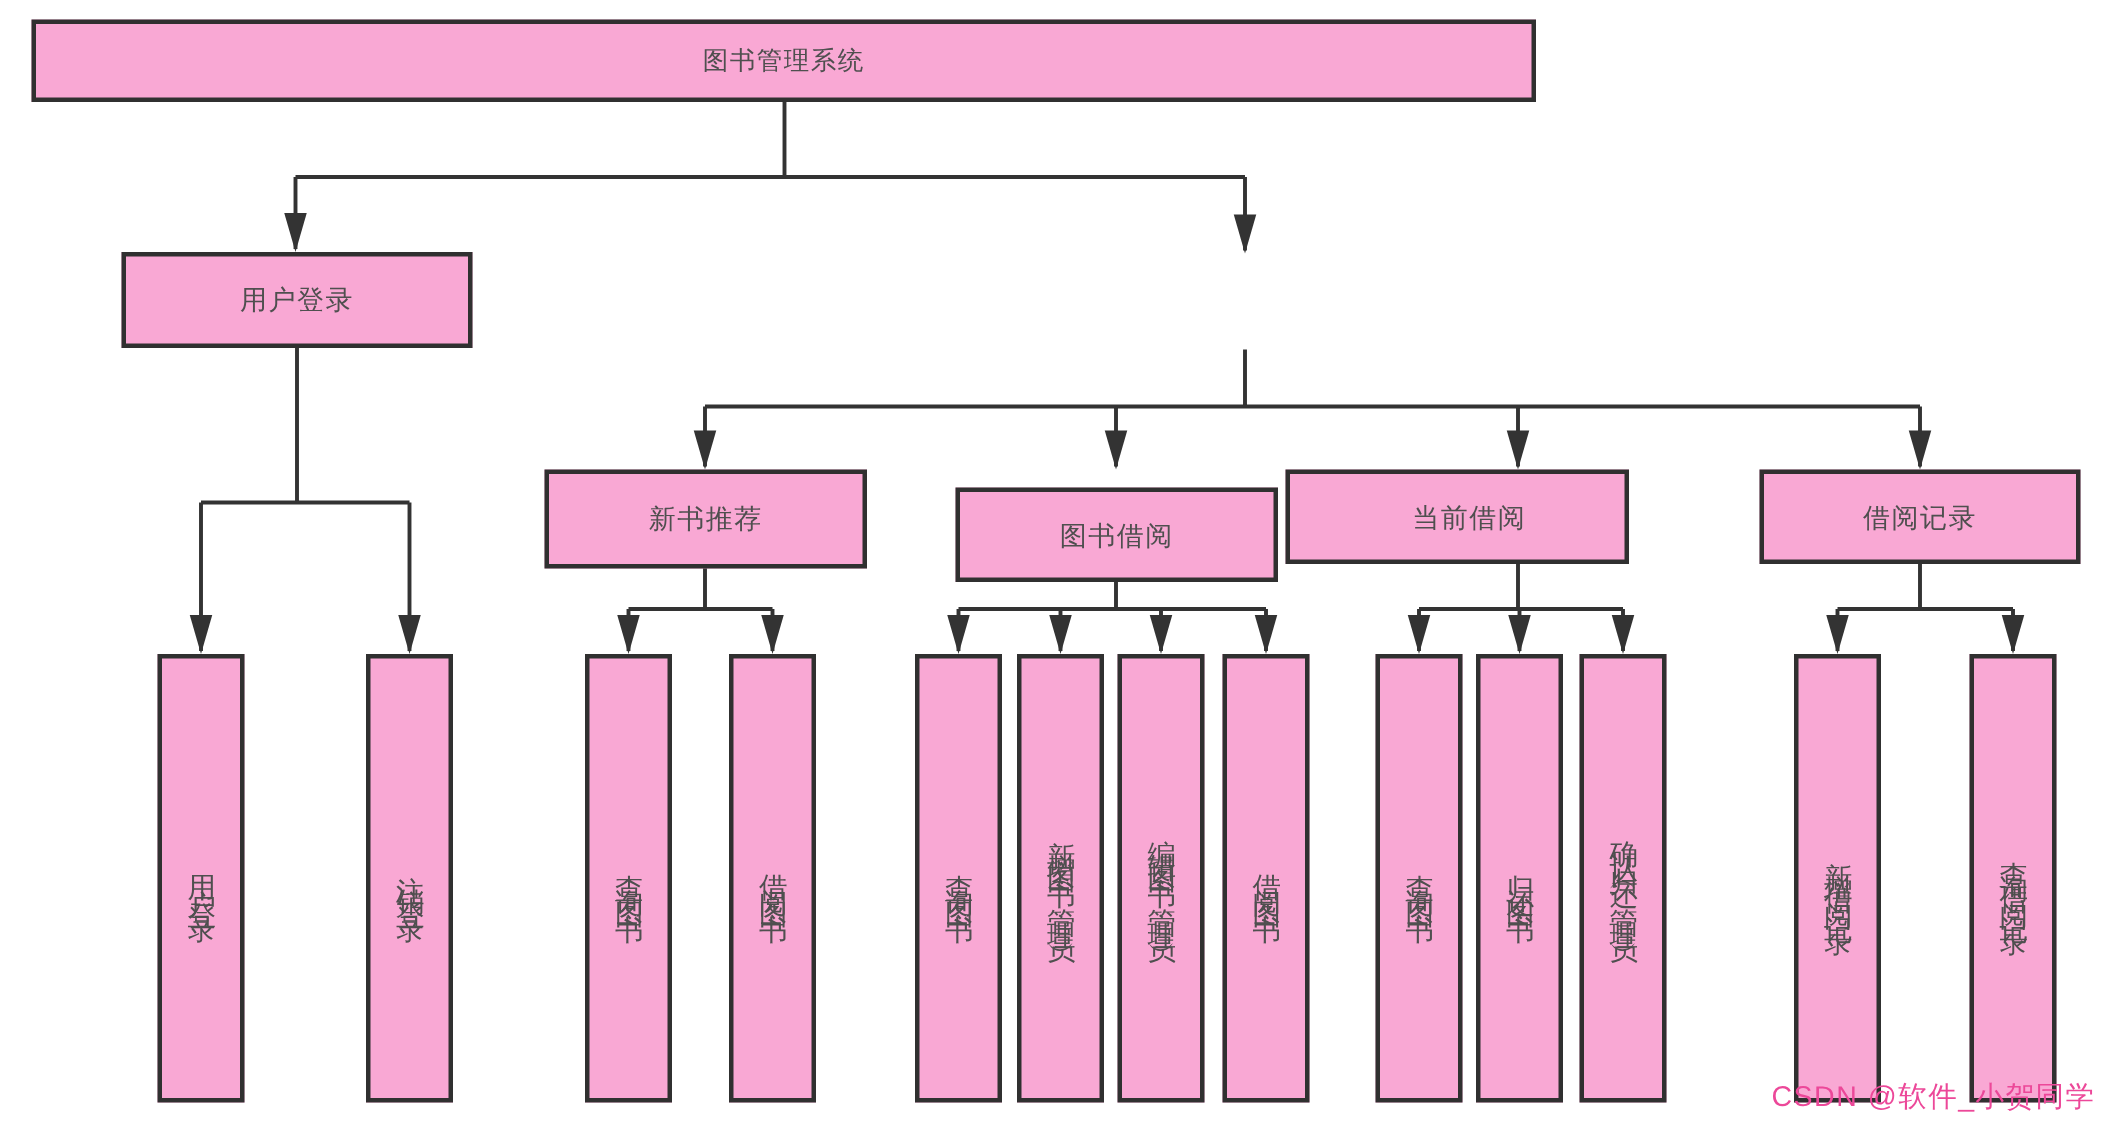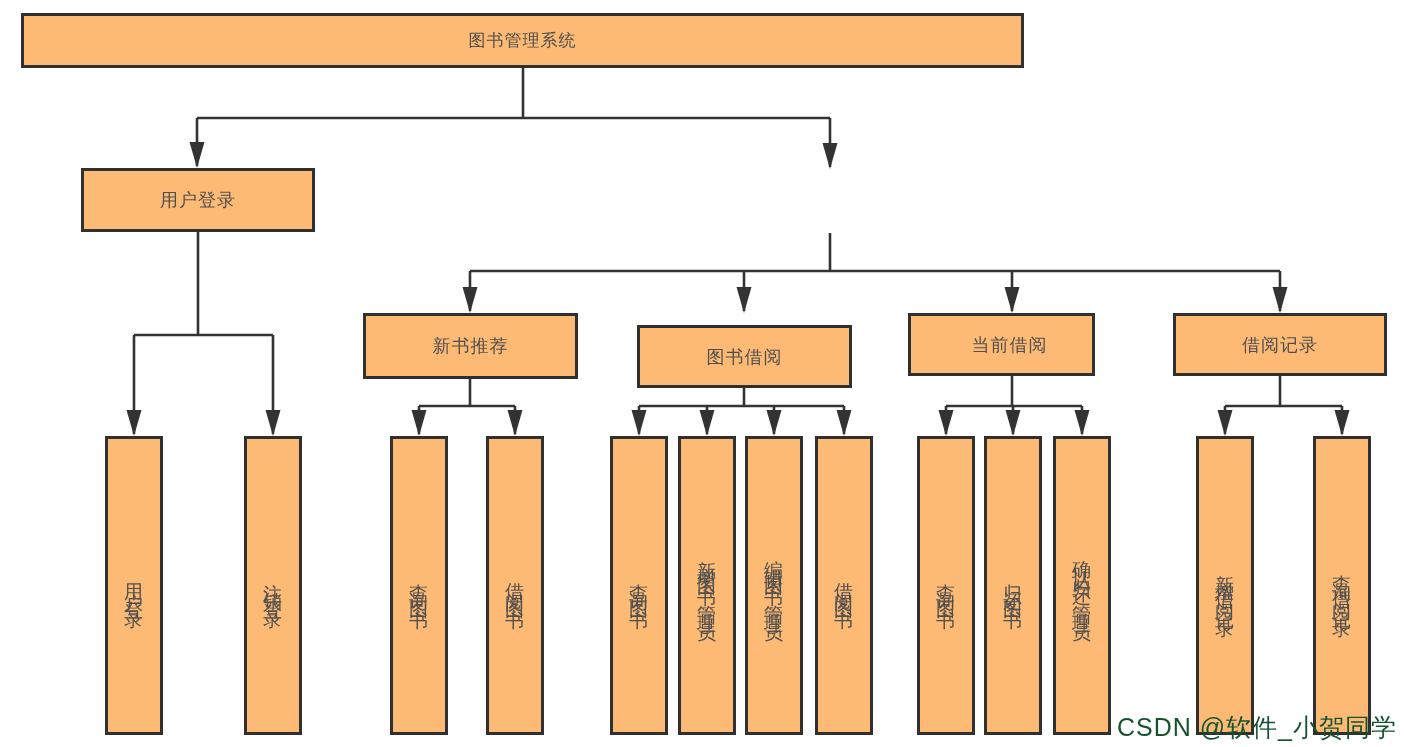--- a/index.html
+++ b/index.html
@@ -3,33 +3,33 @@
 <meta charset="utf-8">
 <style>
   html,body{margin:0;padding:0;}
   body{
     width:1405px;height:747px;position:relative;background:#ffffff;
     font-family:"Liberation Sans",sans-serif;color:#4f4f4f;overflow:hidden;
   }
   .canvas{position:absolute;left:0;top:0;width:1405px;height:747px;}
   svg.connectors{position:absolute;left:0;top:0;width:1405px;height:747px;z-index:1;}
   .box{
-    position:absolute;box-sizing:border-box;border:3px solid #303030;background:#fdba74;
+    position:absolute;box-sizing:border-box;border:3px solid #303030;background:#f9a8d4;
     display:flex;align-items:center;justify-content:center;z-index:2;
   }
   .box.h{font-size:18px;letter-spacing:1px;white-space:nowrap;}
   .box.root{font-size:17px;}
   .box.v{
     writing-mode:vertical-rl;text-orientation:mixed;
     font-size:19px;letter-spacing:9px;line-height:1;
     width:58px;top:436px;height:299px;
   }
   .watermark{
     position:absolute;right:8px;bottom:3px;z-index:3;
-    font-size:25px;color:#14532d;letter-spacing:1px;white-space:nowrap;margin-top:12px;
+    font-size:19px;color:#ec4899;letter-spacing:1px;white-space:nowrap;margin-top:12px;
   }
 </style>
 </head>
 <body>
 
 <div class="canvas">
 
   <svg class="connectors" viewBox="0 0 1405 747" xmlns="http://www.w3.org/2000/svg">
     <path fill="none" stroke="#333333" stroke-width="2.6" d="
       M523,68 V118 M197,118 H830 M197,118 V166 M830,118 V167
@@ -69,21 +69,21 @@
   <div class="box h" style="left:81px;top:168px;width:234px;height:64px;">
     <span>用户登录</span>
   </div>
 
   <div class="box h" style="left:363px;top:313px;width:215px;height:66px;">
     <span>新书推荐</span>
   </div>
   <div class="box h" style="left:637px;top:313px;width:215px;height:63px;margin-top:12px;">
     <span>图书借阅</span>
   </div>
-  <div class="box h" style="left:908px;top:313px;width:187px;height:63px;padding-left:16px;">
+  <div class="box h" style="left:857px;top:313px;width:229px;height:63px;padding-left:16px;">
     <span>当前借阅</span>
   </div>
   <div class="box h" style="left:1173px;top:313px;width:214px;height:63px;">
     <span>借阅记录</span>
   </div>
 
   <div class="box v" style="left:105px;">
     <span>用户登录</span>
   </div>
   <div class="box v" style="left:244px;">

